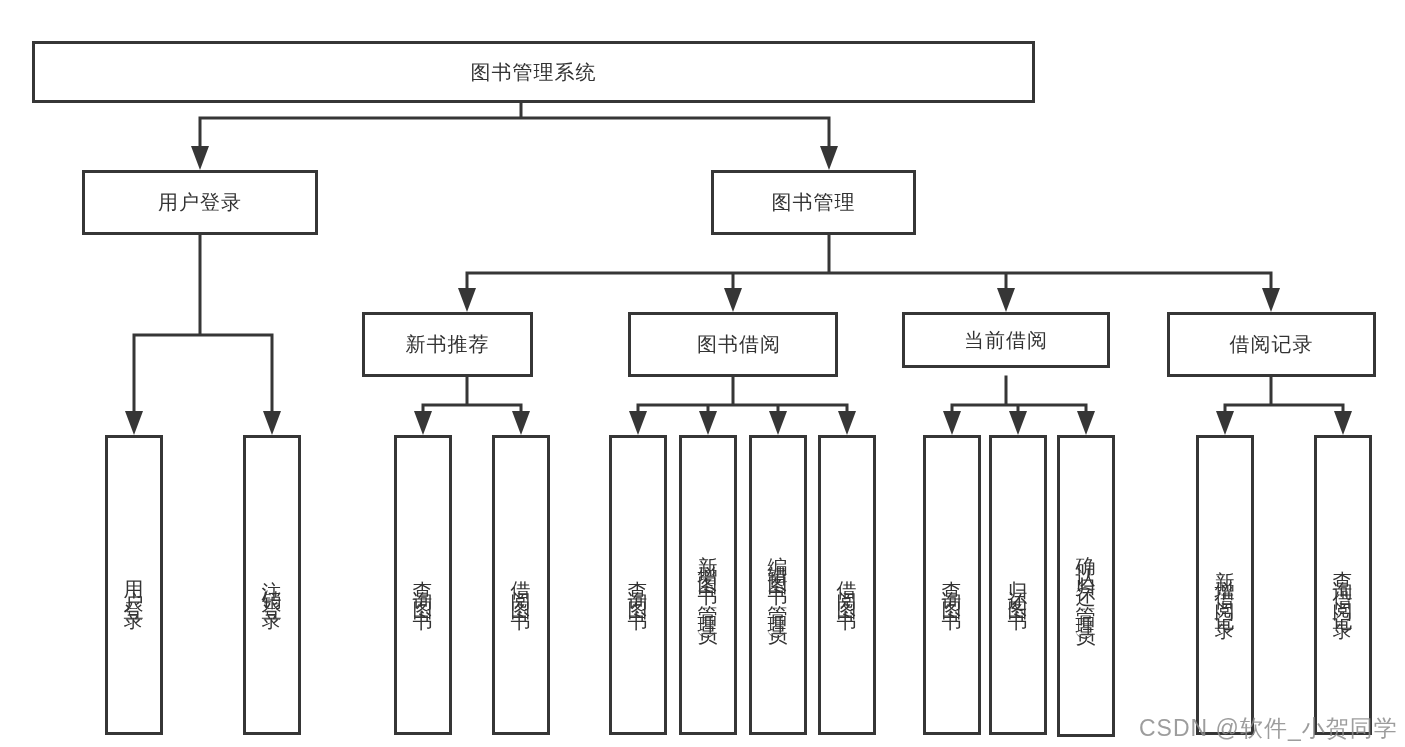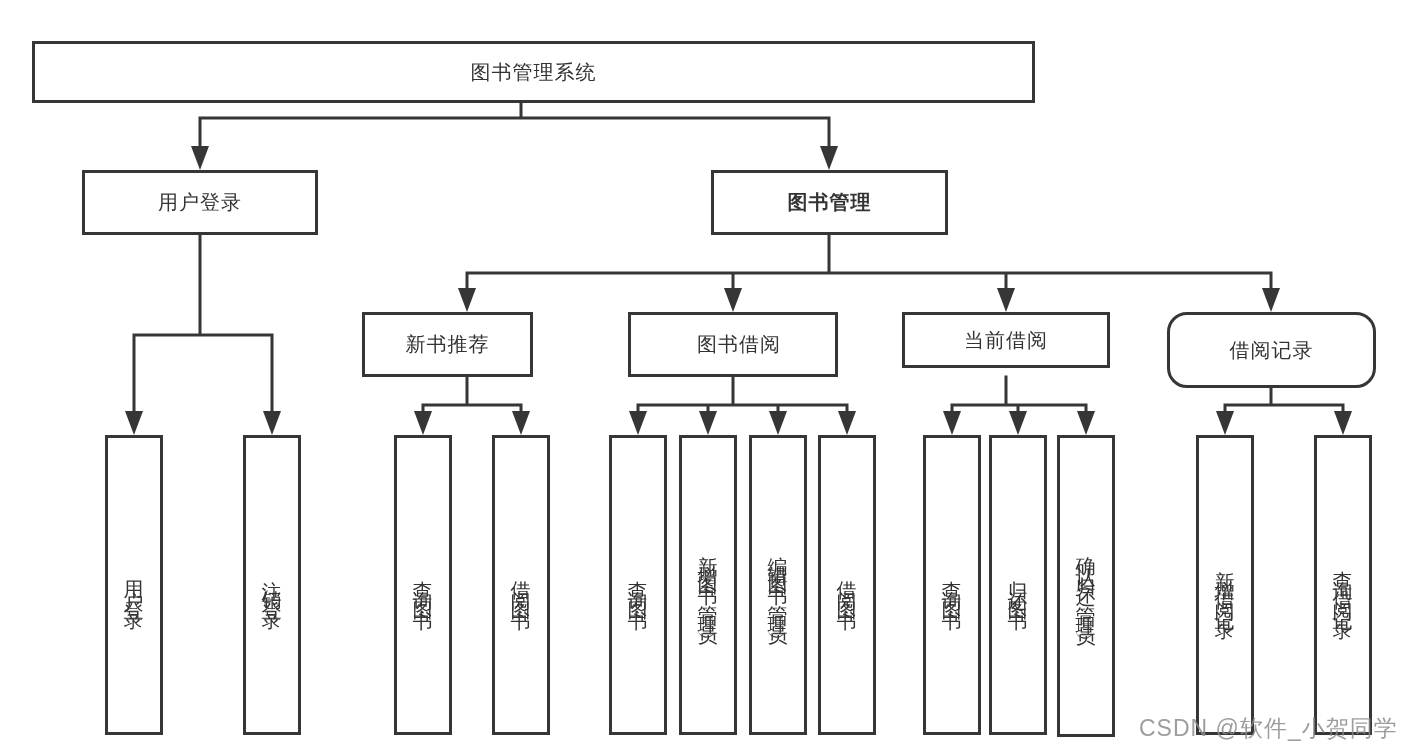--- a/index.html
+++ b/index.html
@@ -95,26 +95,26 @@
       <polygon points="1009,411 1027,411 1018,435"></polygon>
       <polygon points="1077,411 1095,411 1086,435"></polygon>
       <polygon points="1216,411 1234,411 1225,435"></polygon>
       <polygon points="1334,411 1352,411 1343,435"></polygon>
     </g>
   </svg>
 
   <div class="node" style="left:32px; top:13px; width:1003px; height:62px;margin-top:28px;">图书管理系统</div>
 
   <div class="node" style="left:82px; top:170px; width:236px; height:65px;">用户登录</div>
-  <div class="node" style="left:711px; top:170px; width:237px; height:65px;font-weight:bold;">图书管理</div>
+  <div class="node" style="left:711px; top:170px; width:205px; height:65px;">图书管理</div>
 
   <div class="node" style="left:362px; top:312px; width:171px; height:65px;">新书推荐</div>
   <div class="node" style="left:628px; top:312px; width:210px; height:65px;padding-left:12px;">图书借阅</div>
   <div class="node" style="left:902px; top:312px; width:208px; height:56px;text-align:right;">当前借阅</div>
-  <div class="node" style="left:1167px; top:312px; width:209px; height:76px;border-radius:20px;">借阅记录</div>
+  <div class="node" style="left:1167px; top:312px; width:209px; height:65px;">借阅记录</div>
 
   <div class="node leaf" style="left:105px; top:435px; width:58px; height:300px;">
     <span class="vtext">用户登录</span>
   </div>
   <div class="node leaf" style="left:243px; top:435px; width:58px; height:300px;">
     <span class="vtext">注销登录</span>
   </div>
 
   <div class="node leaf" style="left:394px; top:435px; width:58px; height:300px;">
     <span class="vtext">查询图书</span>

